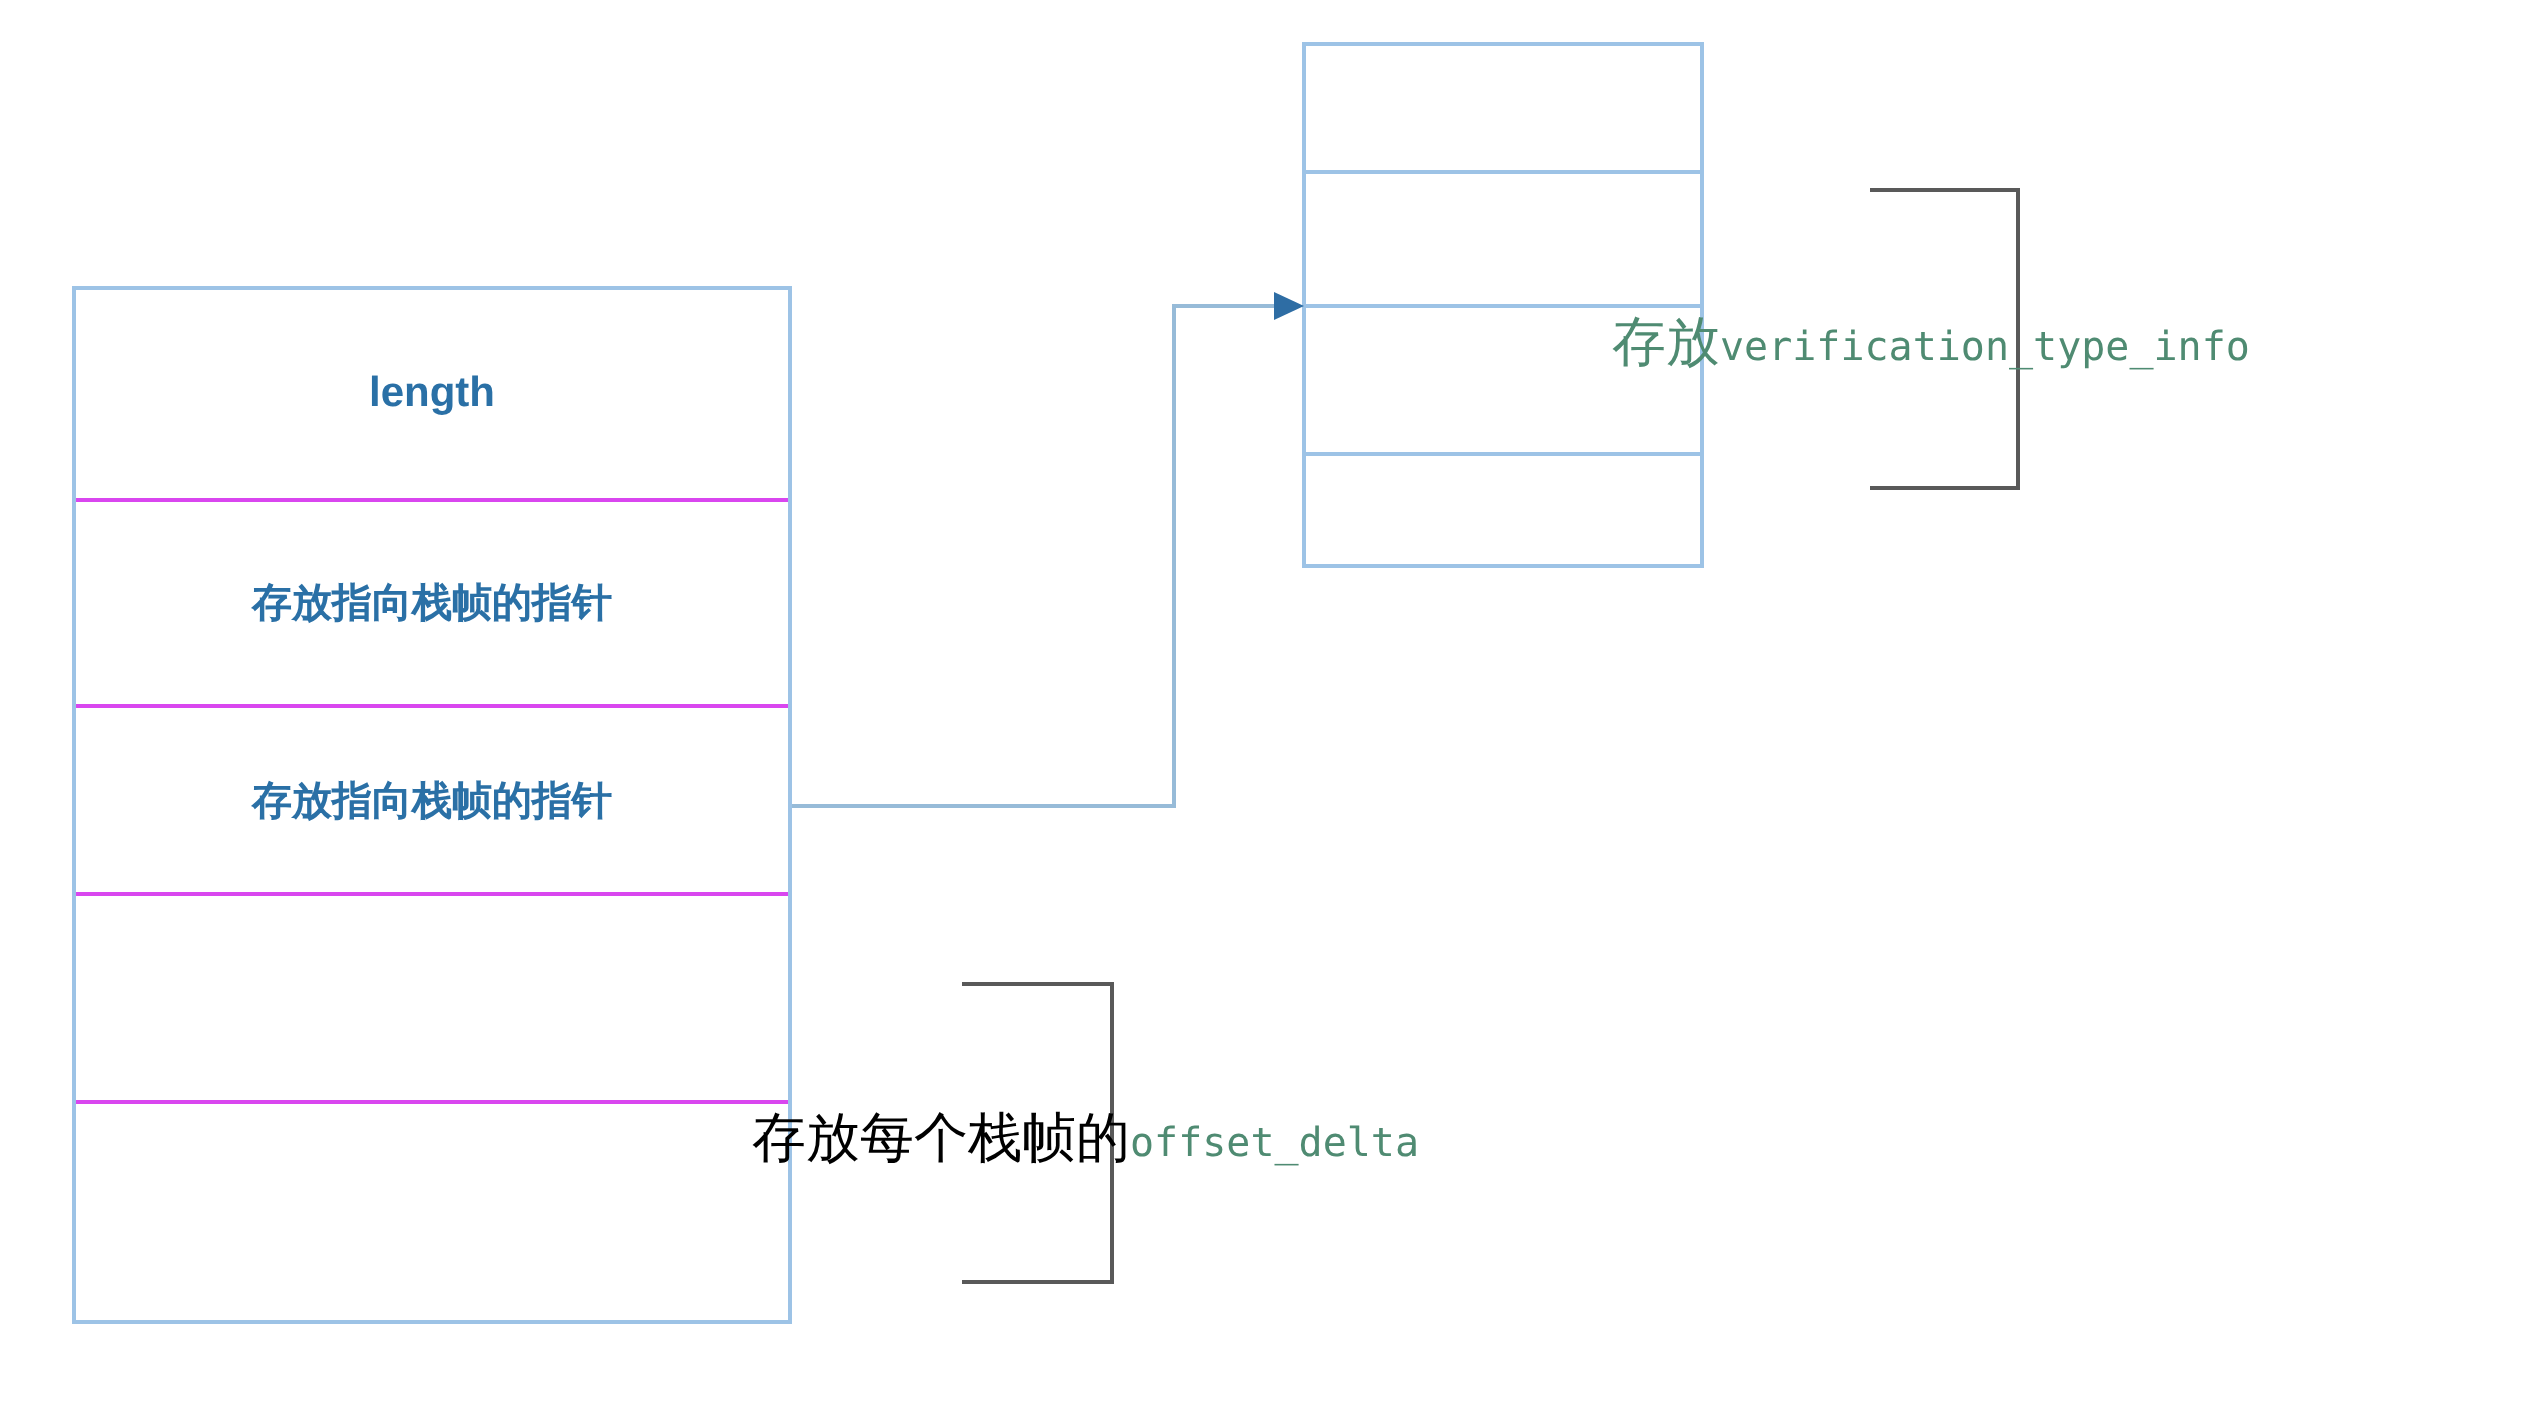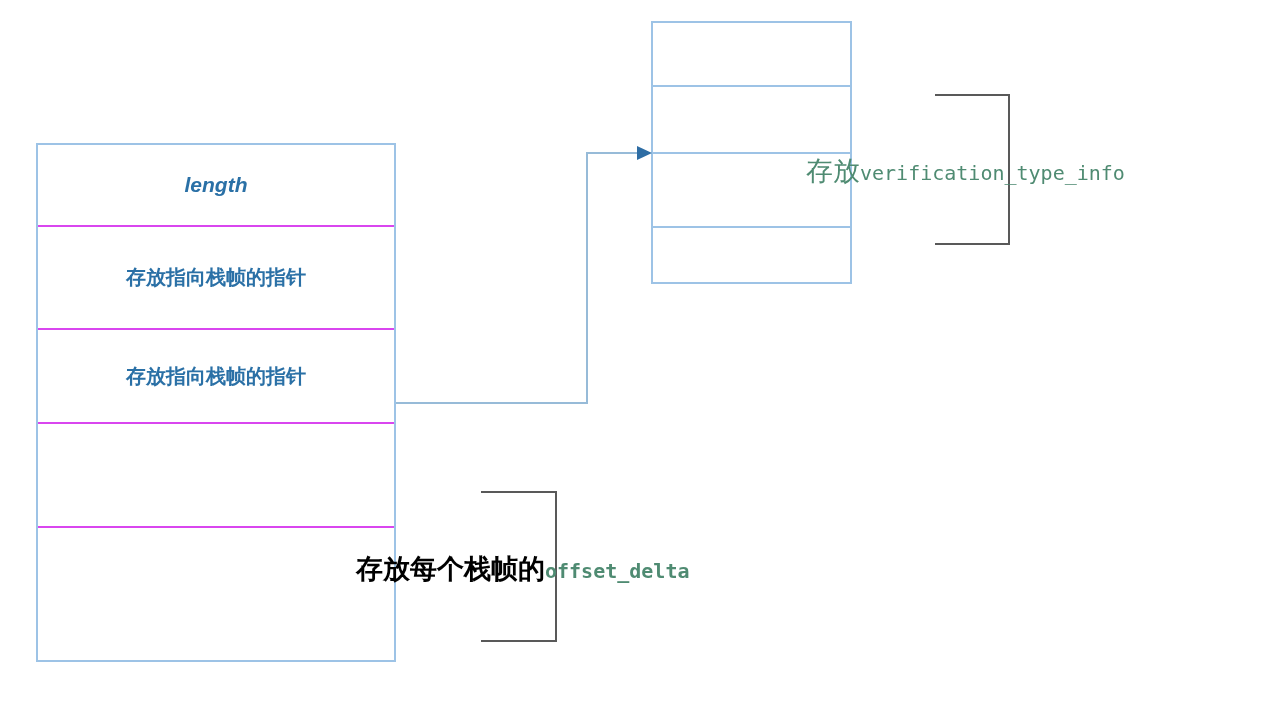--- a/index.html
+++ b/index.html
@@ -25,21 +25,21 @@
   .ltable .trow {
     border-top: 2px solid #d946ef;
     display: flex;
     align-items: center;
     justify-content: center;
     color: #2a70a6;
     font-size: 20px;
     font-weight: 600;
   }
   .ltable .trow:first-child { border-top: none; font-size: 21px; }
-  .r1 { height: 80px; font-style: italic; }
+  .r1 { height: 104px; }
   .r2 { height: 103px; }
   .r3 { height: 94px; }
   .r4 { height: 104px; }
   .r5 { flex: 1; }
 
   
   .rtable {
     position: absolute;
     left: 651px; top: 21px;
     width: 201px; height: 263px;
@@ -76,21 +76,21 @@
     border-bottom: 2px solid #595959;
   }
   .bracket-right  { left: 935px; top: 94px;  width: 75px; height: 151px; }
   .bracket-bottom { left: 481px; top: 491px; width: 76px; height: 151px; }
 
   
   .note { position: absolute; white-space: nowrap; z-index: 5; }
   .note .cjk  { font-family: "Liberation Sans", sans-serif; font-size: 27px; }
   .note .code { font-family: "DejaVu Sans Mono", monospace; font-size: 20px; text-align: right; }
   .note-verification { left: 806px; top: 153px; color: #4f8b72; }
-  .note-offset { left: 356px; top: 551px; font-weight: bold; }
+  .note-offset { left: 376px; top: 551px; }
   .note-offset .cjk  { color: #000000; }
   .note-offset .code { color: #4f8b72; }
 </style>
 </head>
 <body>
 
 <div class="canvas">
 
   <div class="ltable">
     <div class="trow r1">

